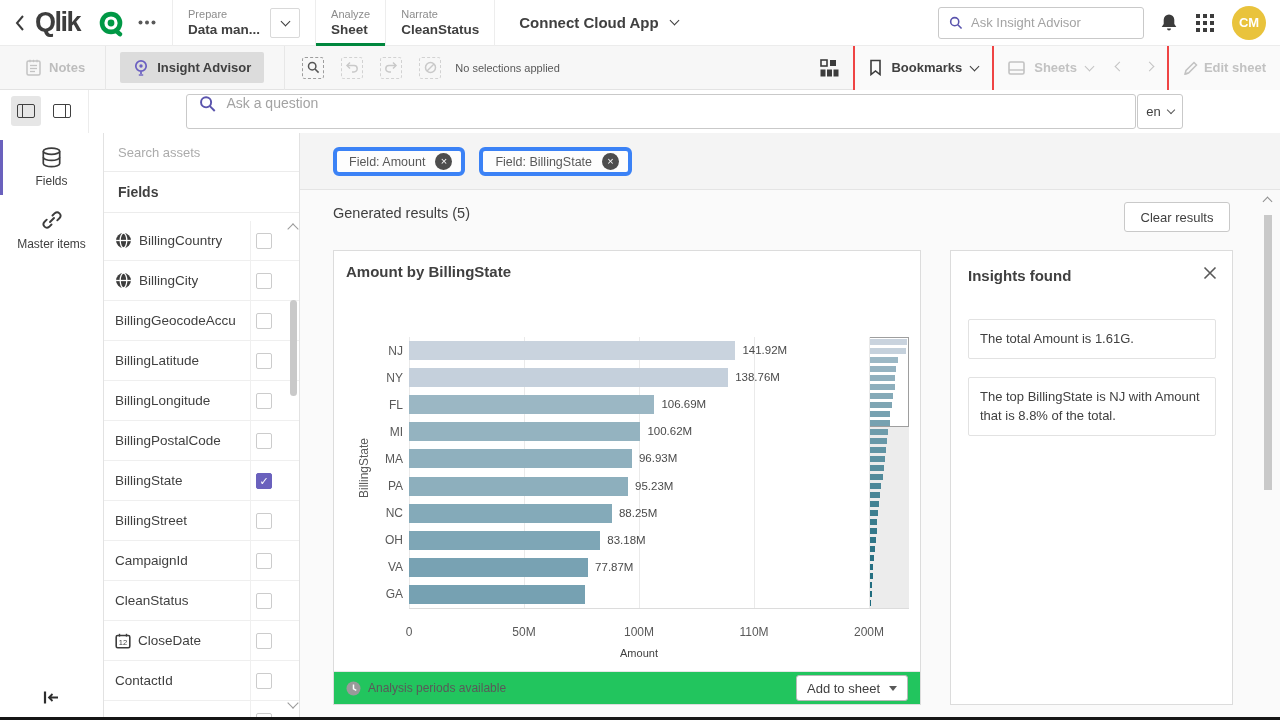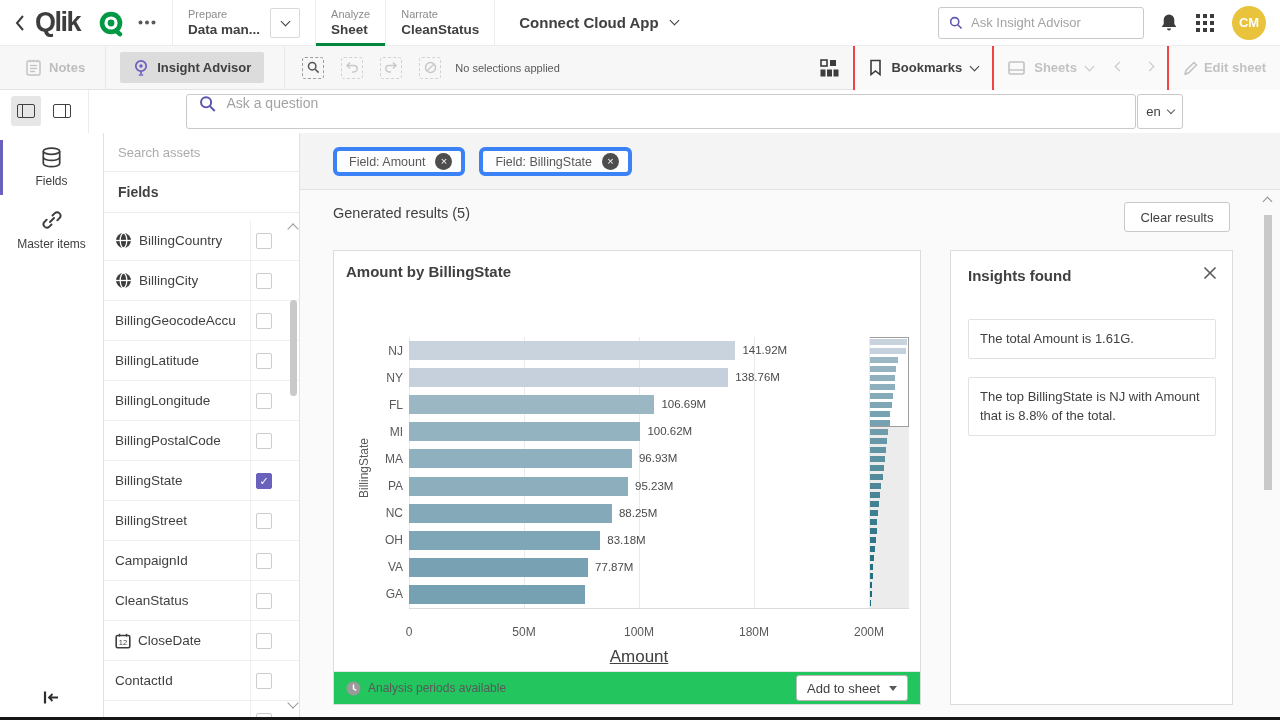--- a/index.html
+++ b/index.html
@@ -147,21 +147,21 @@
   .grid { position:absolute; top:0; height:271px; width:1px; background:#eaeaea; }
   .axline { position:absolute; left:0; width:500px; top:271px; height:1px; background:#dcdcdc; }
   .crow { position:absolute; left:0; width:460px; }
   .cat { position:absolute; left:-46px; width:40px; text-align:right; font-size:12px; color:#595959; }
   .bar { position:absolute; left:0; height:19px; }
   .val { position:absolute; font-size:11.5px; color:#4a4a4a; white-space:nowrap; }
   .ylab { position:absolute; left:-95px; top:124px; width:100px; text-align:center;
     transform:rotate(-90deg); font-size:12px; color:#595959; }
   .xtick { position:absolute; top:374px; width:44px; text-align:center; font-size:12px; color:#595959; }
   .xlab { position:absolute; left:75px; width:460px; top:396px; text-align:center;
-    font-size:17px; color:#404040;text-decoration:underline; }
+    font-size:11px; color:#404040; }
   .minimap { position:absolute; left:460px; top:0; width:40px; height:271px; }
   .mm-rest { position:absolute; left:0; right:0; top:88px; bottom:0; background:#ececec; }
   .mm-bar { position:absolute; left:1px; height:6px; }
   .mm-box { position:absolute; left:0; right:0; top:0; height:88px;
     border:1px solid #9e9e9e; background:transparent; }
   .cfoot { position:absolute; left:0; right:0; bottom:0; height:33px; background:#22c55e;
     border-top:1px solid #e6e6e6; display:flex; align-items:center; gap:7px;
     padding:0 12px; font-size:12px; color:#595959; }
   .add-btn { margin-left:auto; height:26px; background:#fff; border:1px solid #b9b9b9;
     border-radius:3px; display:flex; align-items:center; gap:9px; padding:0 10px;
@@ -603,21 +603,21 @@
           </div>
           <div class="crow" style="top: 243.9px; height: 27.1px;">
             <span class="cat" style="top: 6.55px;">GA</span>
             <div class="bar" style="width: 175.95px; top: 4.05px; background: rgb(118, 161, 178);"></div>
           </div>
         </div>
       <div id="xticks">
           <span class="xtick" style="left: 53px;">0</span>
           <span class="xtick" style="left: 168px;">50M</span>
           <span class="xtick" style="left: 283px;">100M</span>
-          <span class="xtick" style="left: 398px;">180M</span>
+          <span class="xtick" style="left: 398px;">110M</span>
           <span class="xtick" style="left: 513px;">200M</span>
         </div>
       <div class="xlab">Amount</div>
       <footer class="cfoot">
         <svg width="15" height="15" viewBox="0 0 15 15">
           <circle cx="7.5" cy="7.5" r="7" fill="#9a9a9a"></circle>
           <path d="M7.5 3.5 V7.8 L10.3 9.3" fill="none" stroke="#fff" stroke-width="1.5"></path>
         </svg>
         <span>Analysis periods available</span>
         <button class="add-btn">

